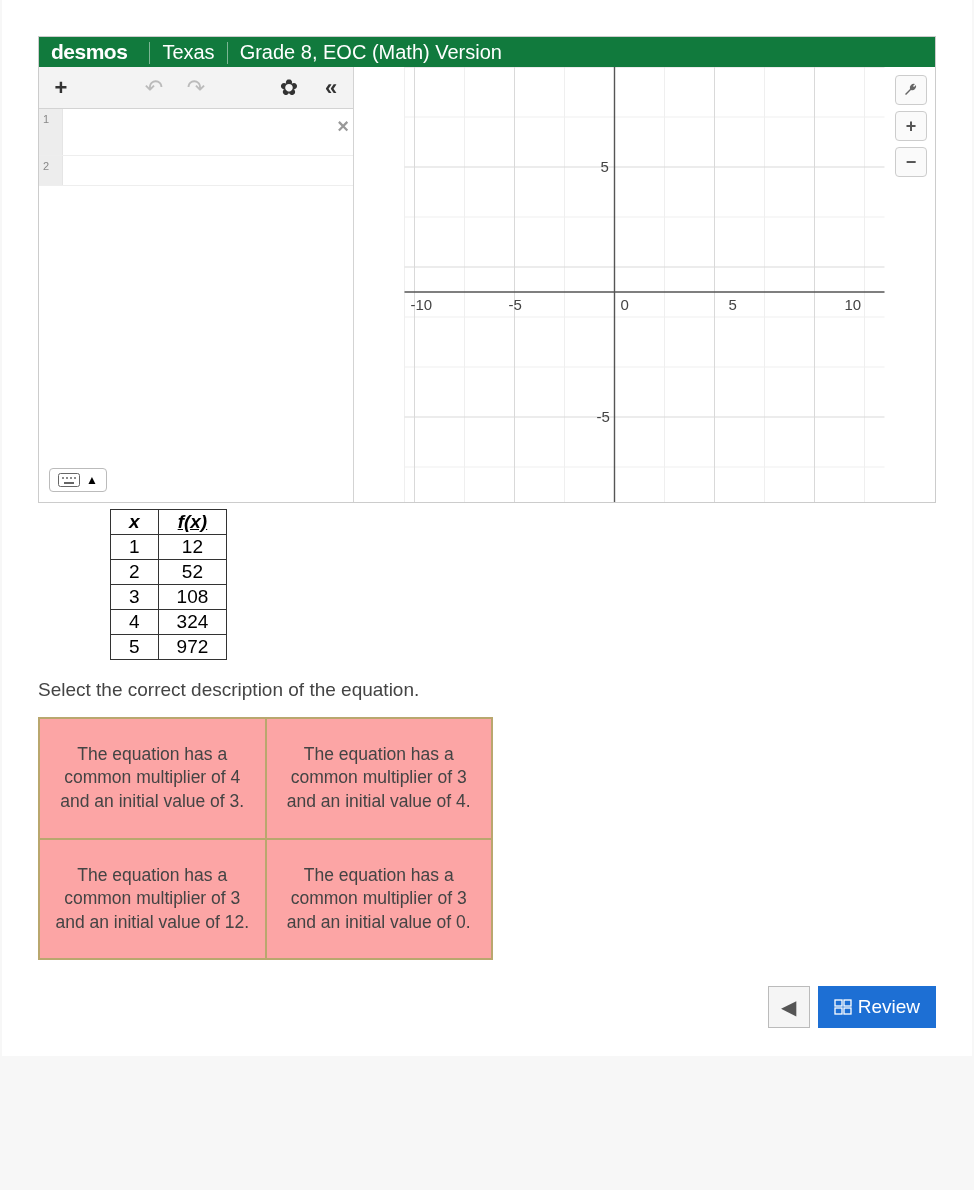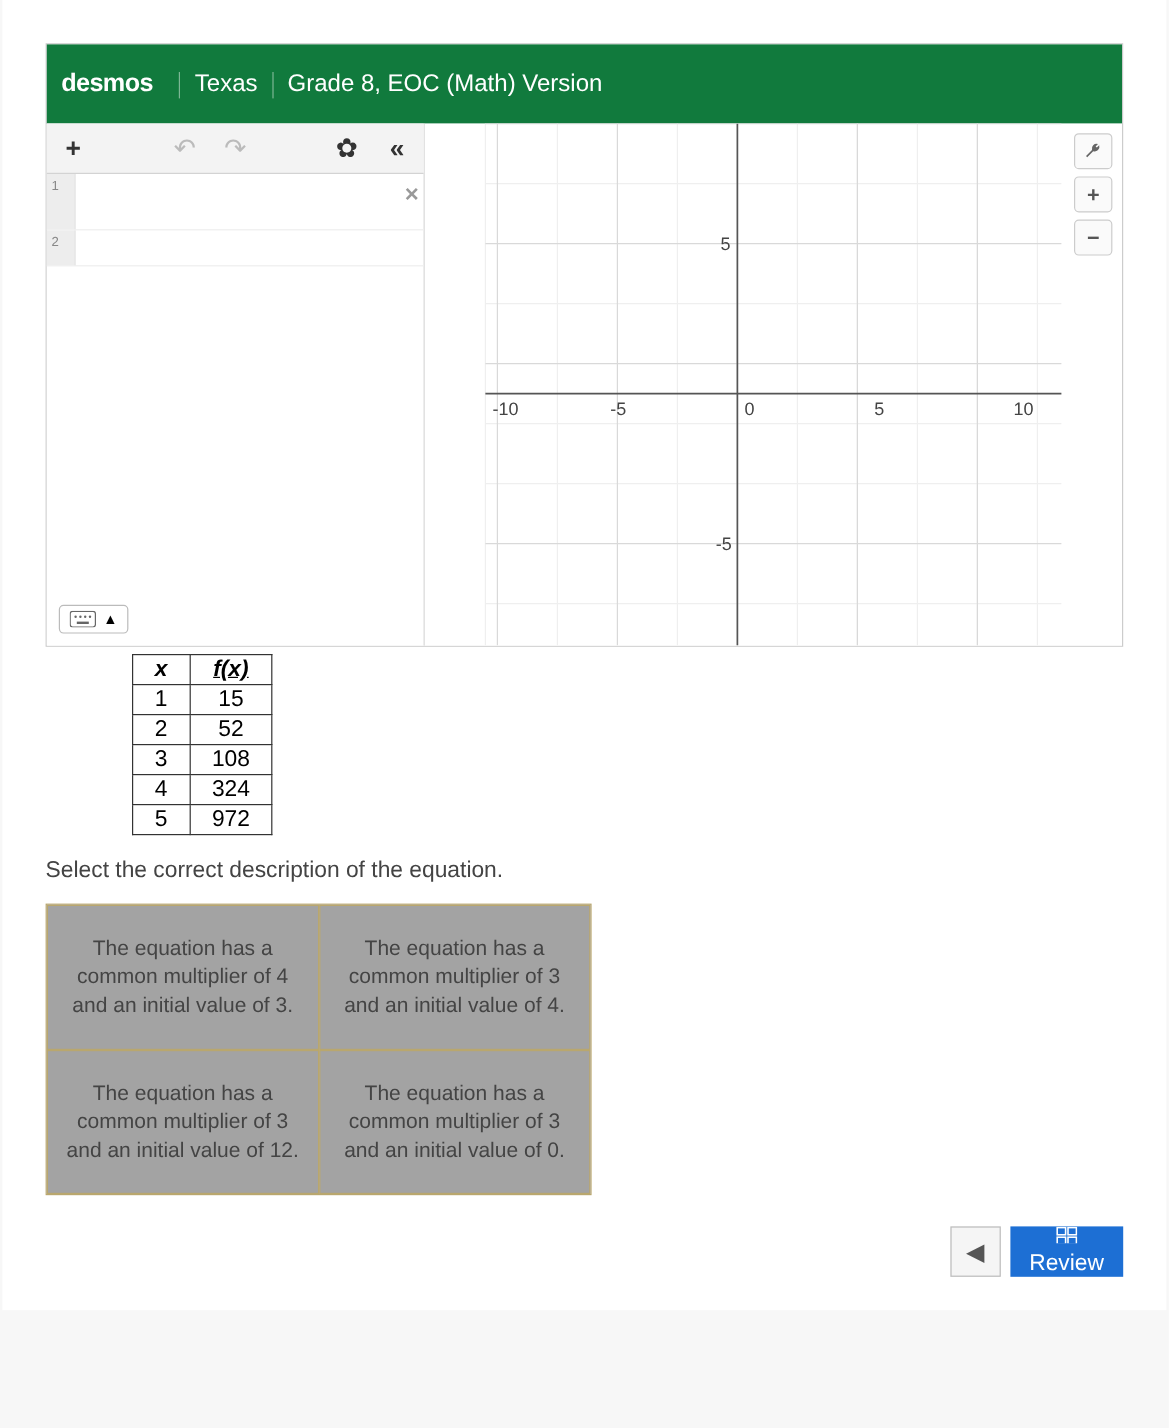--- a/index.html
+++ b/index.html
@@ -1,19 +1,19 @@
 <!DOCTYPE html>
 <html><head>
 <meta charset="utf-8">
 <style>
   * { box-sizing: border-box; margin: 0; padding: 0; }
   body { font-family: Arial, Helvetica, sans-serif; background: #f7f7f7; width: 974px; }
   .outer { padding: 18px 18px 28px 18px; background: #fff; margin: 0 2px; }
   .calc { border: 1px solid #ccc; margin: 18px 18px 6px 18px; background: #fff; position: relative; }
-  .calc-header { background: #117a3d; color: #fff; display: flex; align-items: flex-end; padding: 21px 12px; font-size: 18px; }
+  .calc-header { background: #117a3d; color: #fff; display: flex; align-items: flex-end; padding: 3px 12px; font-size: 18px; }
   .desmos-logo { font-weight: bold; font-size: 21px; letter-spacing: -0.5px; margin-right: 10px; }
   .hdr-sep { width:1px; height:22px; background: rgba(255,255,255,0.45); margin: 0 12px; }
   .hdr-txt { font-size: 20px; }
   .calc-body { display: flex; height: 435px; position: relative; }
   .sidebar { width: 315px; border-right: 1px solid #d3d3d3; background: #fff; position: relative; }
   .toolbar { height: 42px; background: #f3f3f3; border-bottom: 1px solid #d3d3d3; display: flex; align-items: center; padding: 0 8px; gap: 14px; }
   .tb-btn { width: 28px; height: 28px; display:flex; align-items:center; justify-content:center; font-size: 22px; color:#333; cursor:pointer; }
   .tb-spacer { flex: 1; }
   .expr-row { display:flex; align-items:stretch; border-bottom:1px solid #eee; }
   .expr-num { width: 24px; background:#ededed; color:#888; font-size:11px; padding: 4px 0 0 4px; border-right:1px solid #e5e5e5;}
@@ -24,24 +24,24 @@
   .graph-svg { width:100%; height:100%; }
   .side-btns { position:absolute; right:8px; top:8px; display:flex; flex-direction:column; gap:6px; }
   .sq-btn { width:32px; height:30px; background:#fafafa; border:1px solid #ccc; border-radius:4px; display:flex; align-items:center; justify-content:center; font-size:18px; color:#555; cursor:pointer;}
   .q-text { font-size: 27px; color:#444; margin: 14px 18px 10px 18px; line-height:1.3;}
   .q-text2 { font-size: 19px; color:#444; margin: 18px 18px 14px 18px; line-height:1.3;}
   .data-table { margin-left: 90px; border-collapse: collapse; }
   .data-table th, .data-table td { border:1px solid #333; padding: 1px 18px; font-size:19px; text-align:center; background:#fff;}
   .data-table th { font-style: italic; font-weight:bold;}
   .data-table th:nth-child(2) { text-decoration: underline; }
   .choices { margin: 0 18px; border:1px solid #b9a76e; display:grid; grid-template-columns: 1fr 1fr; width: 455px;}
-  .choice { border:1px solid #b9a76e; background:#a3a3a3; padding: 24px 12px; text-align:center; font-size:17.5px; color:#444; cursor:pointer; line-height:1.35;}
+  .choice { border:1px solid #b9a76e; background:#fca5a5; padding: 24px 12px; text-align:center; font-size:17.5px; color:#444; cursor:pointer; line-height:1.35;}
   .bottom-bar { display:flex; justify-content:flex-end; align-items:center; gap:8px; margin: 26px 18px 0 18px;}
   .nav-back { width:42px; height:42px; border:1px solid #bbb; background:#f5f5f5; display:flex; align-items:center; justify-content:center; font-size:20px; cursor:pointer; color:#555;}
-  .review-btn { background:#1d6fd4; color:#fff; border:none; height:42px; padding: 0 16px; font-size:19px; display:flex; align-items:center; gap:6px; cursor:pointer;flex-direction:column;}
+  .review-btn { background:#1d6fd4; color:#fff; border:none; height:42px; padding: 0 16px; font-size:19px; display:flex; align-items:center; gap:6px; cursor:pointer;}
   .grid-line { stroke:#d9d9d9; stroke-width:1; }
   .grid-line-minor { stroke:#efefef; stroke-width:1; }
   .axis-line { stroke:#555; stroke-width:1.4; }
   .axis-label { font-size:15px; fill:#444; }
 </style>
 </head>
 <body>
 
 <div class="outer">
 
@@ -139,21 +139,21 @@
 
 
   <table class="data-table">
     <tbody>
         <tr>
       <th>x</th>
       <th>f(x)</th>
     </tr>
     <tr>
           <td>1</td>
-          <td>15</td>
+          <td>12</td>
         </tr>
     <tr>
           <td>2</td>
           <td>52</td>
         </tr>
     <tr>
           <td>3</td>
           <td>108</td>
         </tr>
     <tr>

